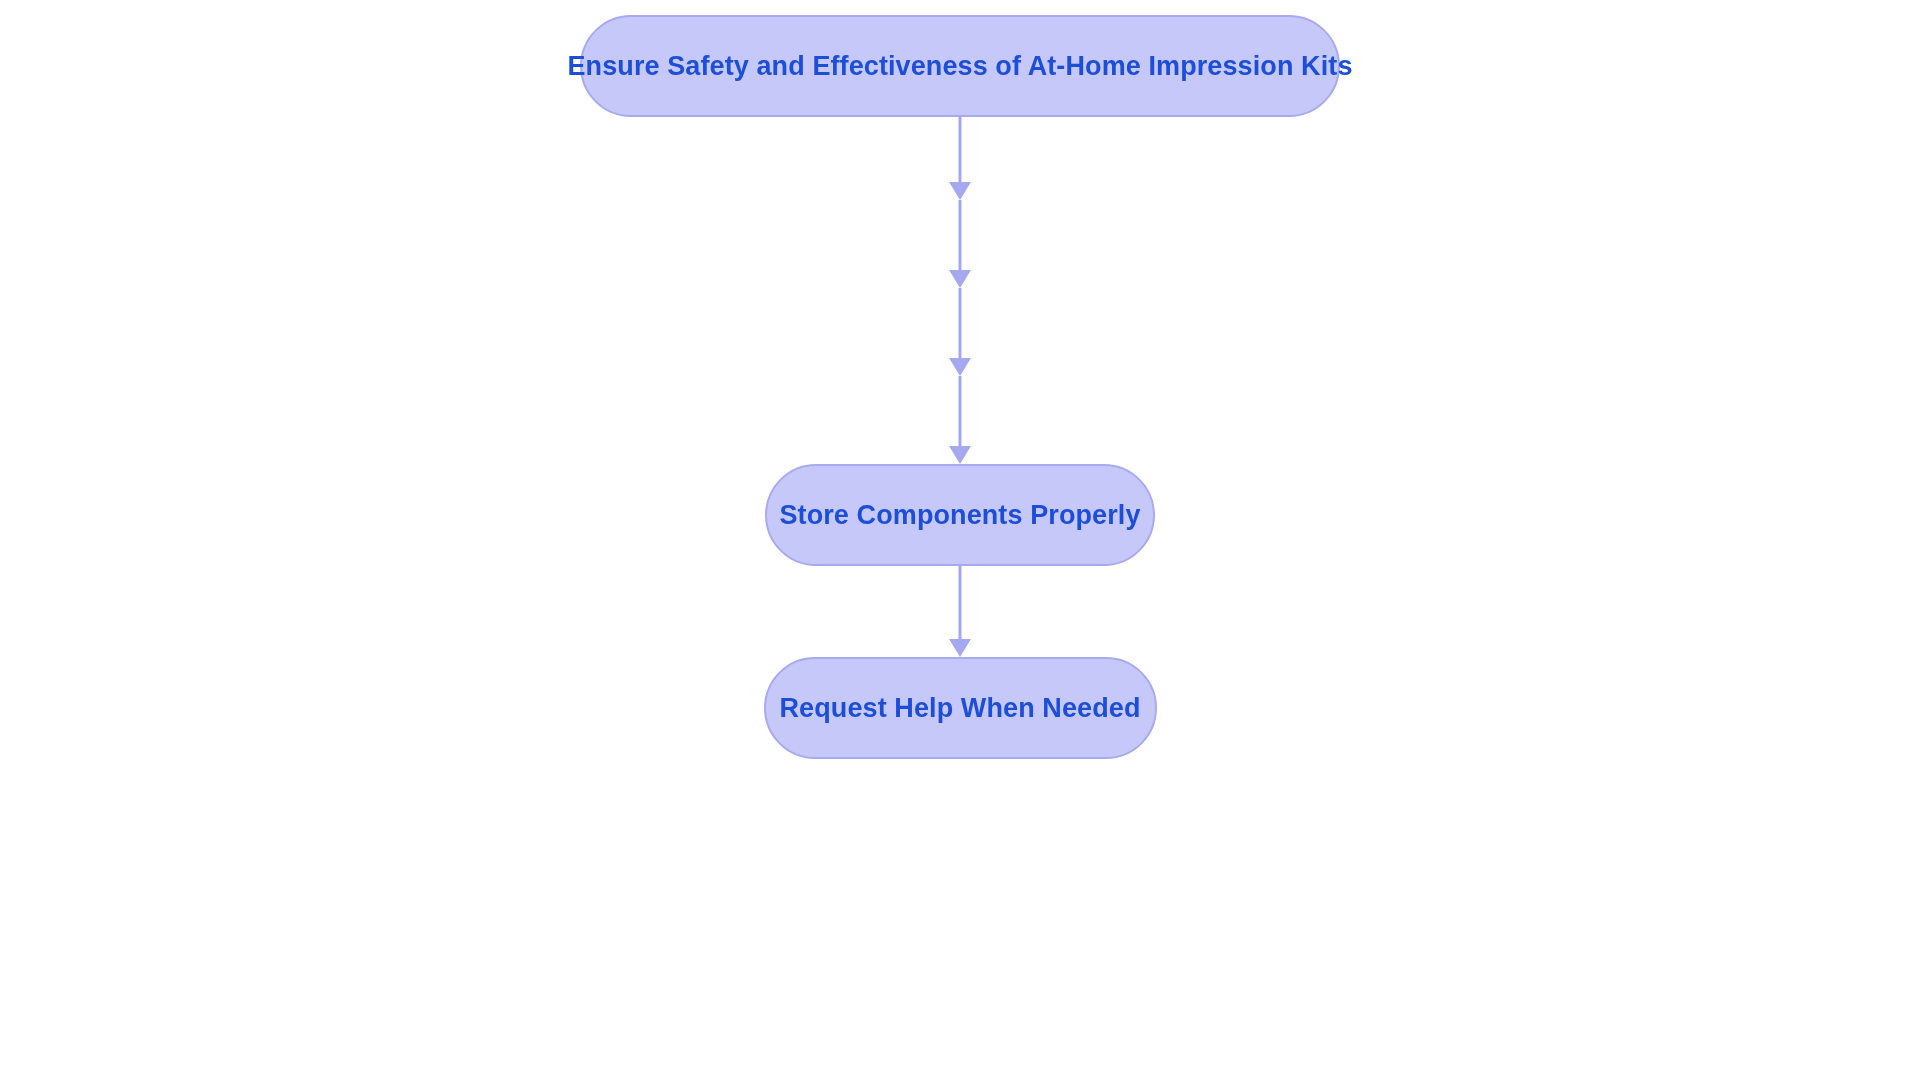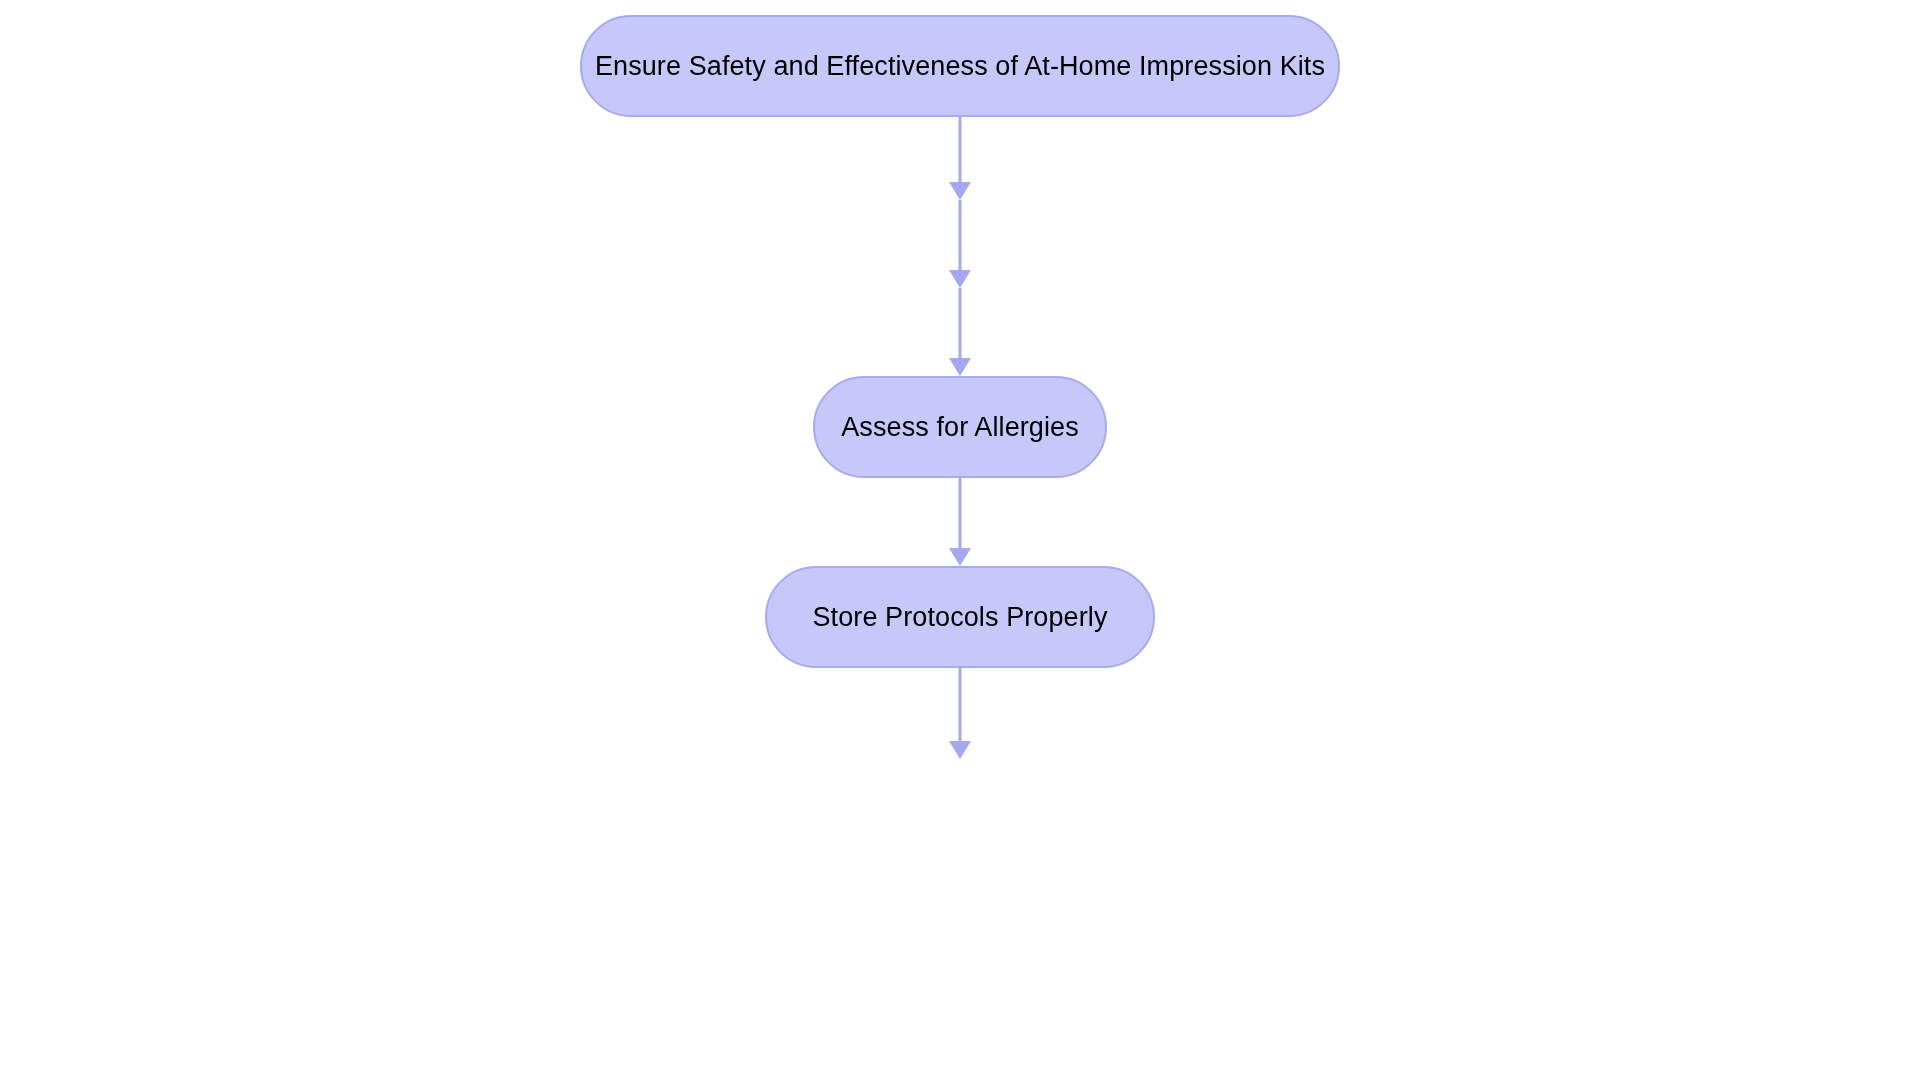--- a/index.html
+++ b/index.html
@@ -33,23 +33,23 @@
     height: 102px;
     background: #c6c8fa;
     border: 2px solid #a7aaee;
     border-radius: 51px;
     display: flex;
     align-items: center;
     justify-content: center;
     flex: 0 0 auto;
   }
   .node-label {
-    color: #000000;
+    color: #1d4ed8;
     font-size: 27px;
-    font-weight: 400;
+    font-weight: 700;
     line-height: 1;
     letter-spacing: 0.1px;
     white-space: nowrap;
     text-align: center;
   }
   .connector {
     position: relative;
     width: 40px;
     flex: 0 0 auto;
     display: flex;
@@ -92,28 +92,28 @@
         <div class="connector-arrow"></div>
       </div>
       <div class="connector" style="height: 88px;">
         <div class="connector-line" style="height: 72px;"></div>
         <div class="connector-arrow"></div>
       </div>
       <div class="connector" style="height: 88px;">
         <div class="connector-line" style="height: 72px;"></div>
         <div class="connector-arrow"></div>
       </div>
-      <div class="node" style="width: 294px;">
-        <span class="node-label">Assess for Allergies</span>
-      </div>
       <div class="connector" style="height: 88px;">
         <div class="connector-line" style="height: 72px;"></div>
         <div class="connector-arrow"></div>
       </div>
       <div class="node" style="width: 390px;">
-        <span class="node-label">Store Protocols Properly</span>
+        <span class="node-label">Store Components Properly</span>
       </div>
       <div class="connector" style="height: 91px;">
         <div class="connector-line" style="height: 75px;"></div>
         <div class="connector-arrow"></div>
       </div>
+      <div class="node" style="width: 393px;">
+        <span class="node-label">Request Help When Needed</span>
+      </div>
     </div>
 </div>
 
 </body></html>

